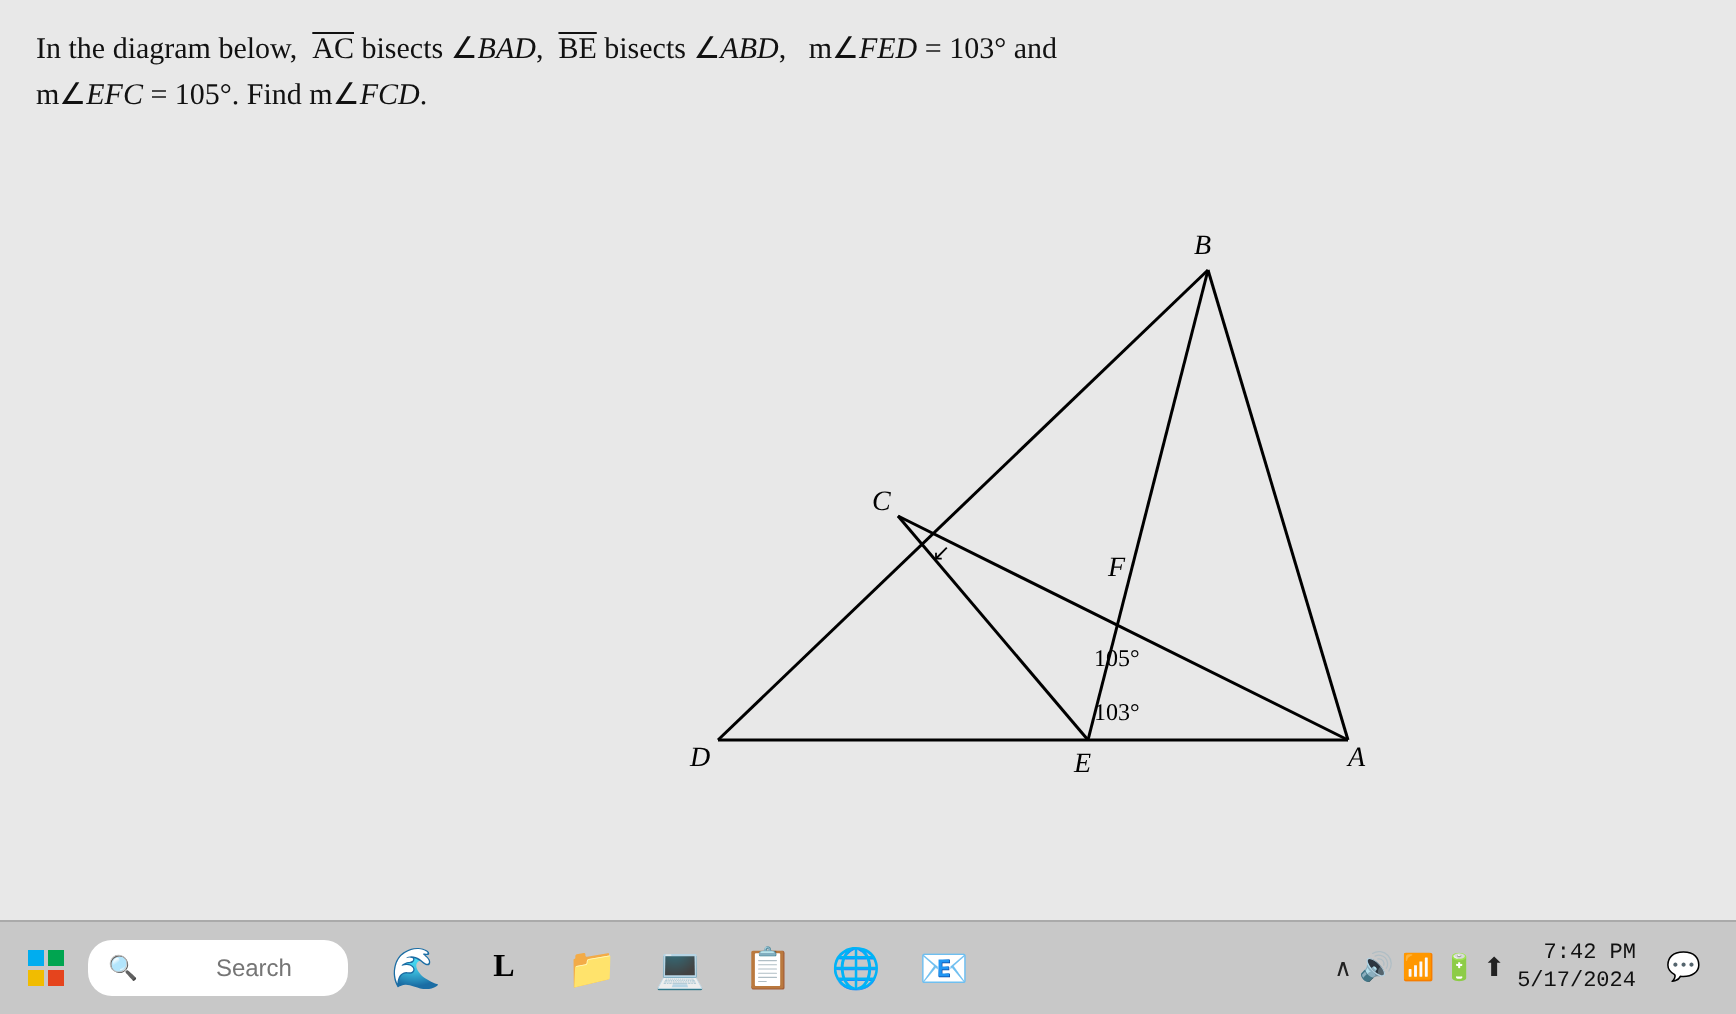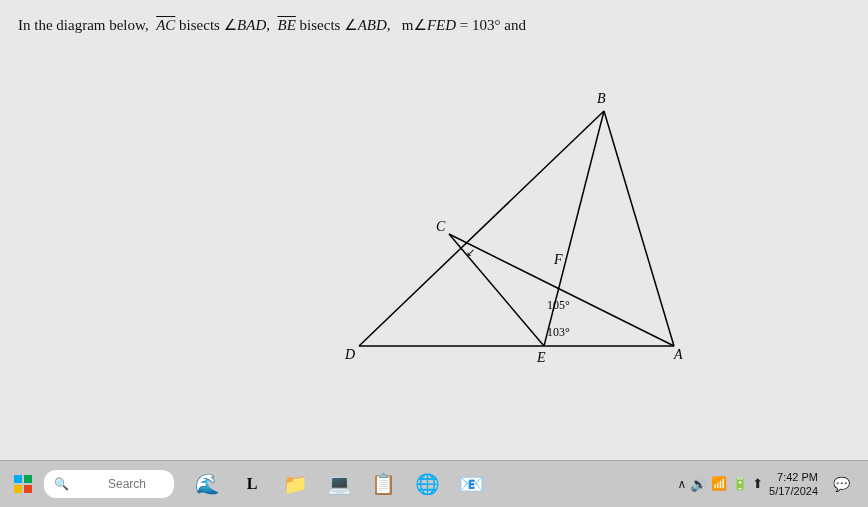--- a/index.html
+++ b/index.html
@@ -23,21 +23,20 @@
     .problem-text {
       font-size: 15px;
       line-height: 1.55;
       color: #111;
       max-width: 830px;
     }
 
     
     .overline {
       text-decoration: overline;
-      font-style: italic;
     }
 
     .diagram-container {
       position: relative;
       width: 100%;
       height: 360px;
       margin-top: 4px;
     }
 
     svg.diagram {
@@ -139,21 +138,21 @@
       gap: 4px;
       font-size: 12px;
       color: #222;
     }
 
     .clock {
       font-size: 11px;
       color: #111;
       text-align: right;
       line-height: 1.3;
-      font-family: Liberation Sans, sans-serif;
+      font-family: Liberation Mono, monospace;
     }
 
     .taskbar-app-icon {
       width: 36px;
       height: 36px;
       display: flex;
       align-items: center;
       justify-content: center;
       font-size: 20px;
       cursor: pointer;
@@ -162,20 +161,23 @@
   </style>
 </head>
 <body>
 
 <div class="main-area">
   <div class="problem-text">
     <span>
       In the diagram below, &nbsp;<span class="overline">AC</span> bisects ∠<em>BAD</em>, &nbsp;<span class="overline">BE</span> bisects ∠<em>ABD</em>, &nbsp; m∠<em>FED</em> = 103° and
     </span>
     <br>
+    <span>
+      m∠<em>EFC</em> = 105°. Find m∠<em>FCD</em>.
+    </span>
   </div>
 
   <div class="diagram-container">
     <svg class="diagram" width="500" height="320" viewBox="0 0 500 320">
 
       <line x1="175" y1="295" x2="420" y2="60" stroke="black" stroke-width="1.5"></line>
       <line x1="420" y1="60" x2="490" y2="295" stroke="black" stroke-width="1.5"></line>
       <line x1="175" y1="295" x2="490" y2="295" stroke="black" stroke-width="1.5"></line>
 
       <line x1="490" y1="295" x2="265" y2="183" stroke="black" stroke-width="1.5"></line>

